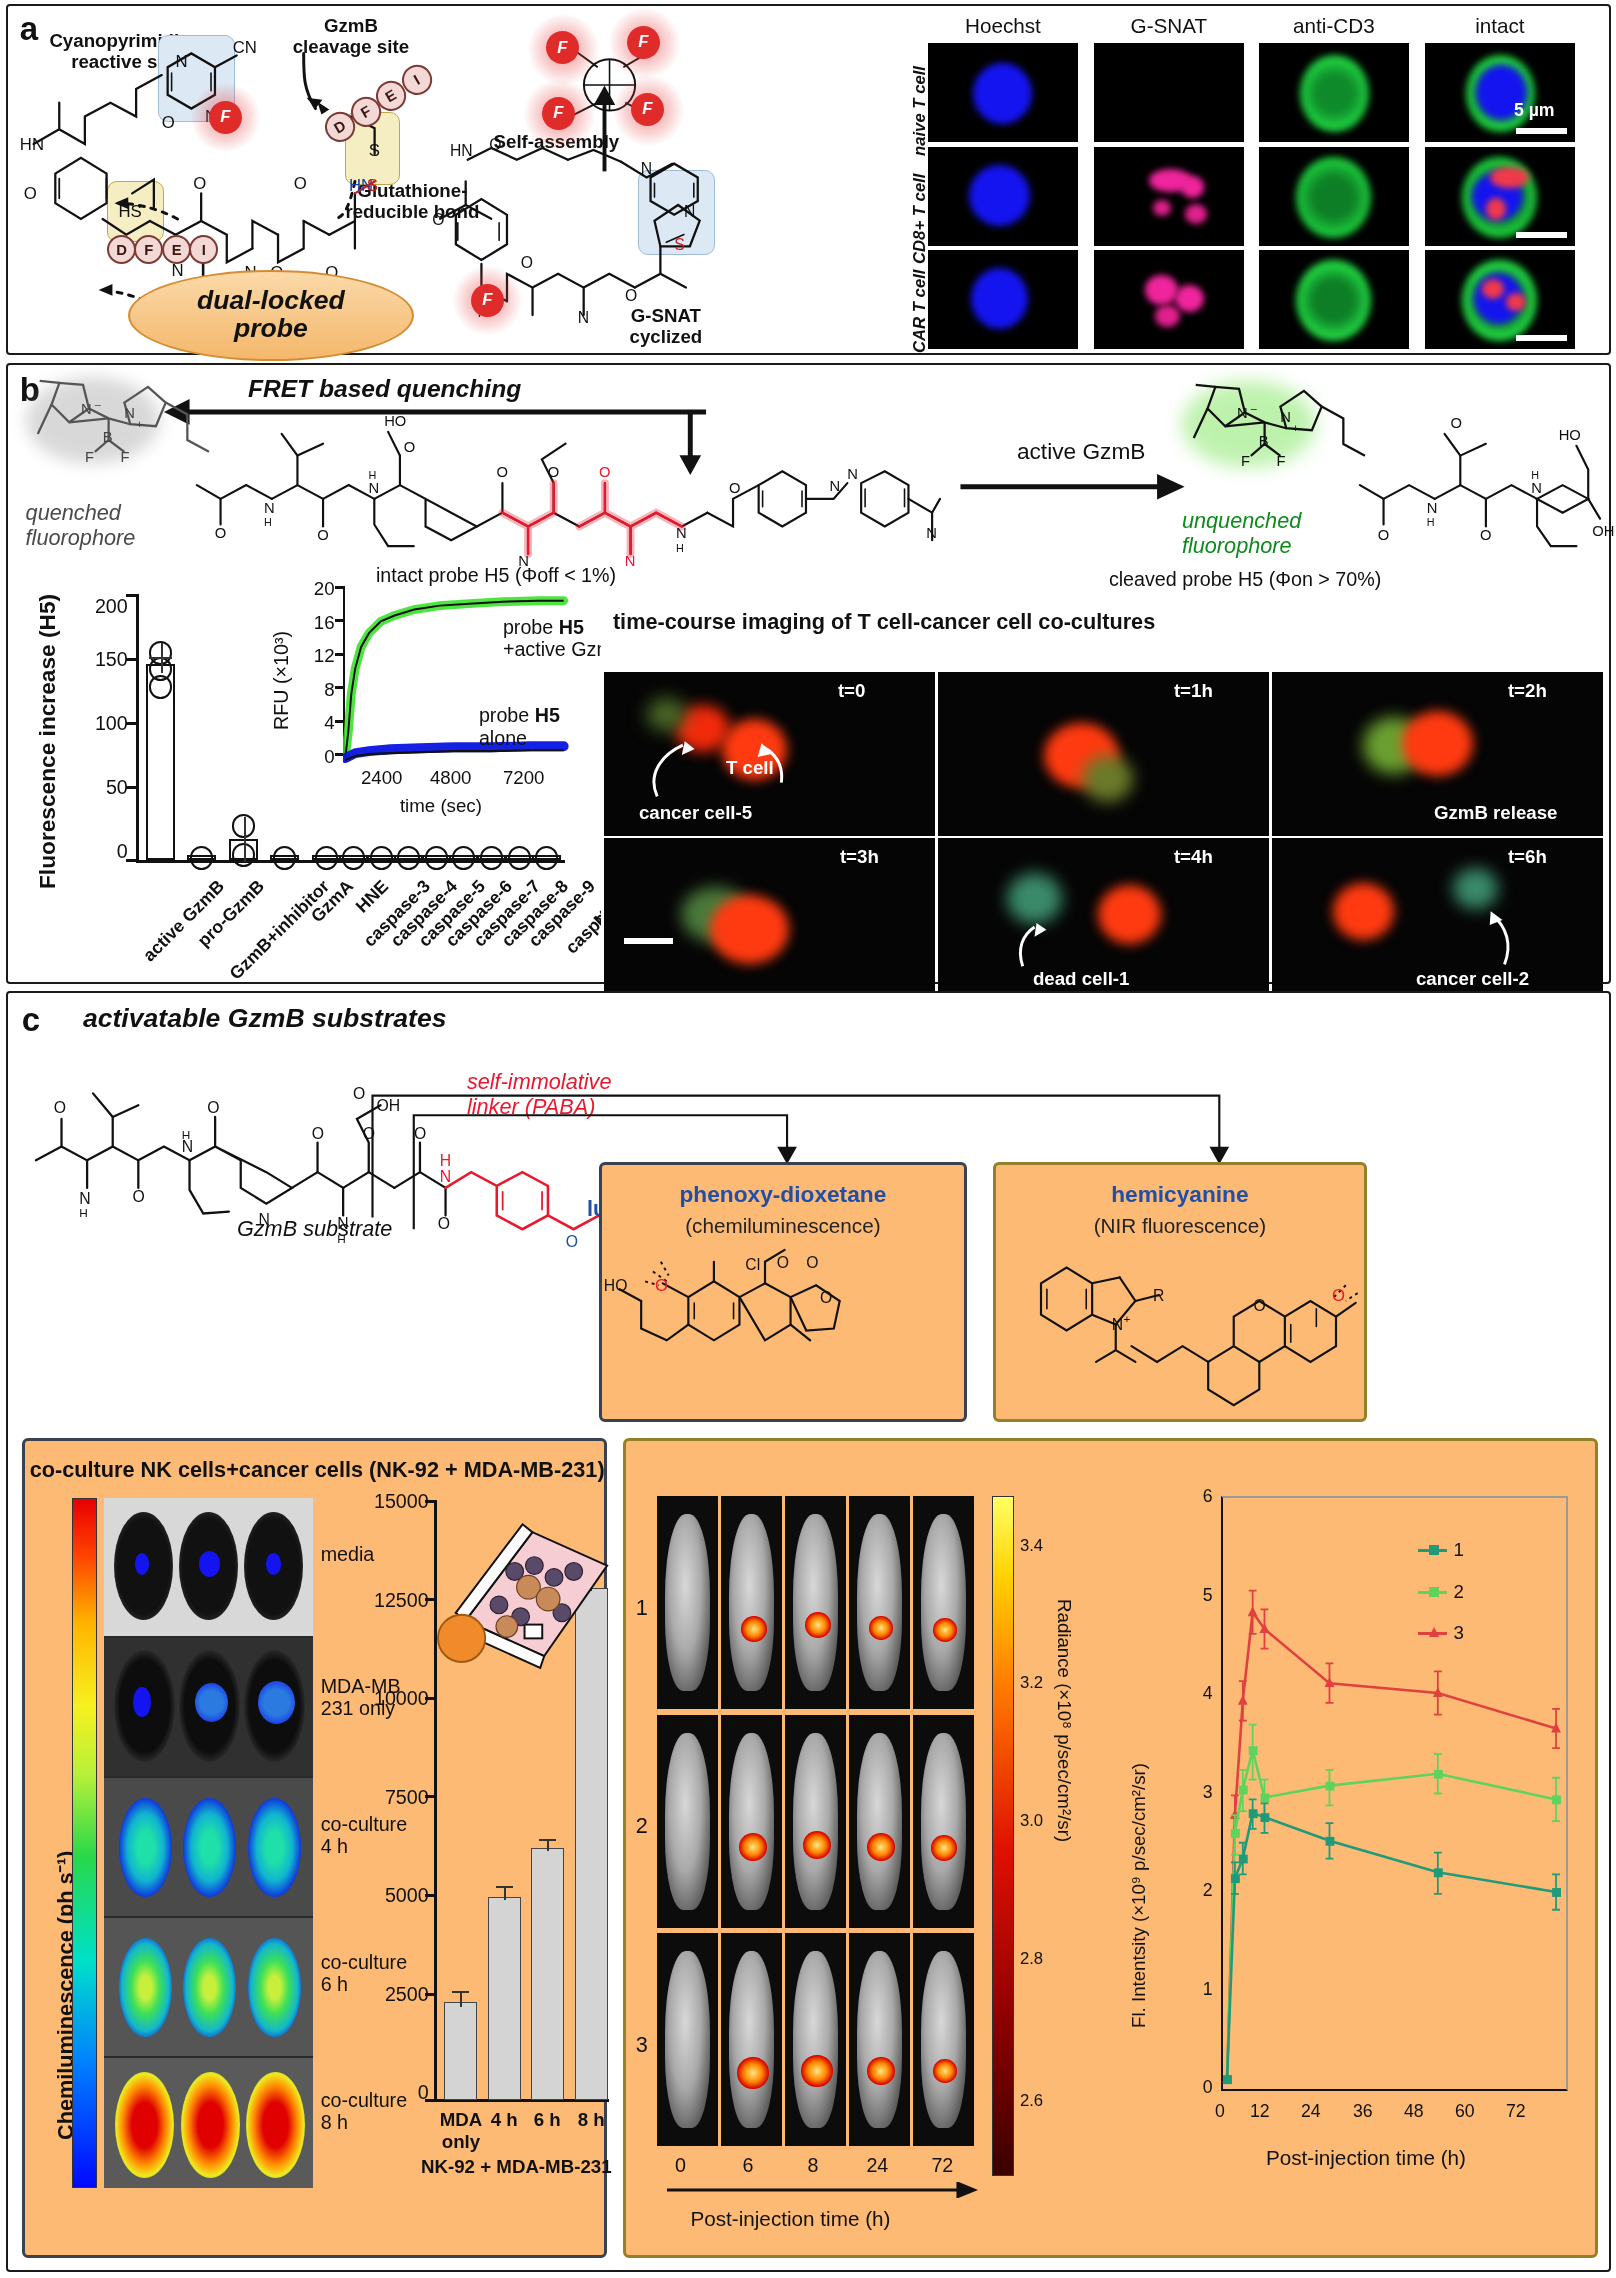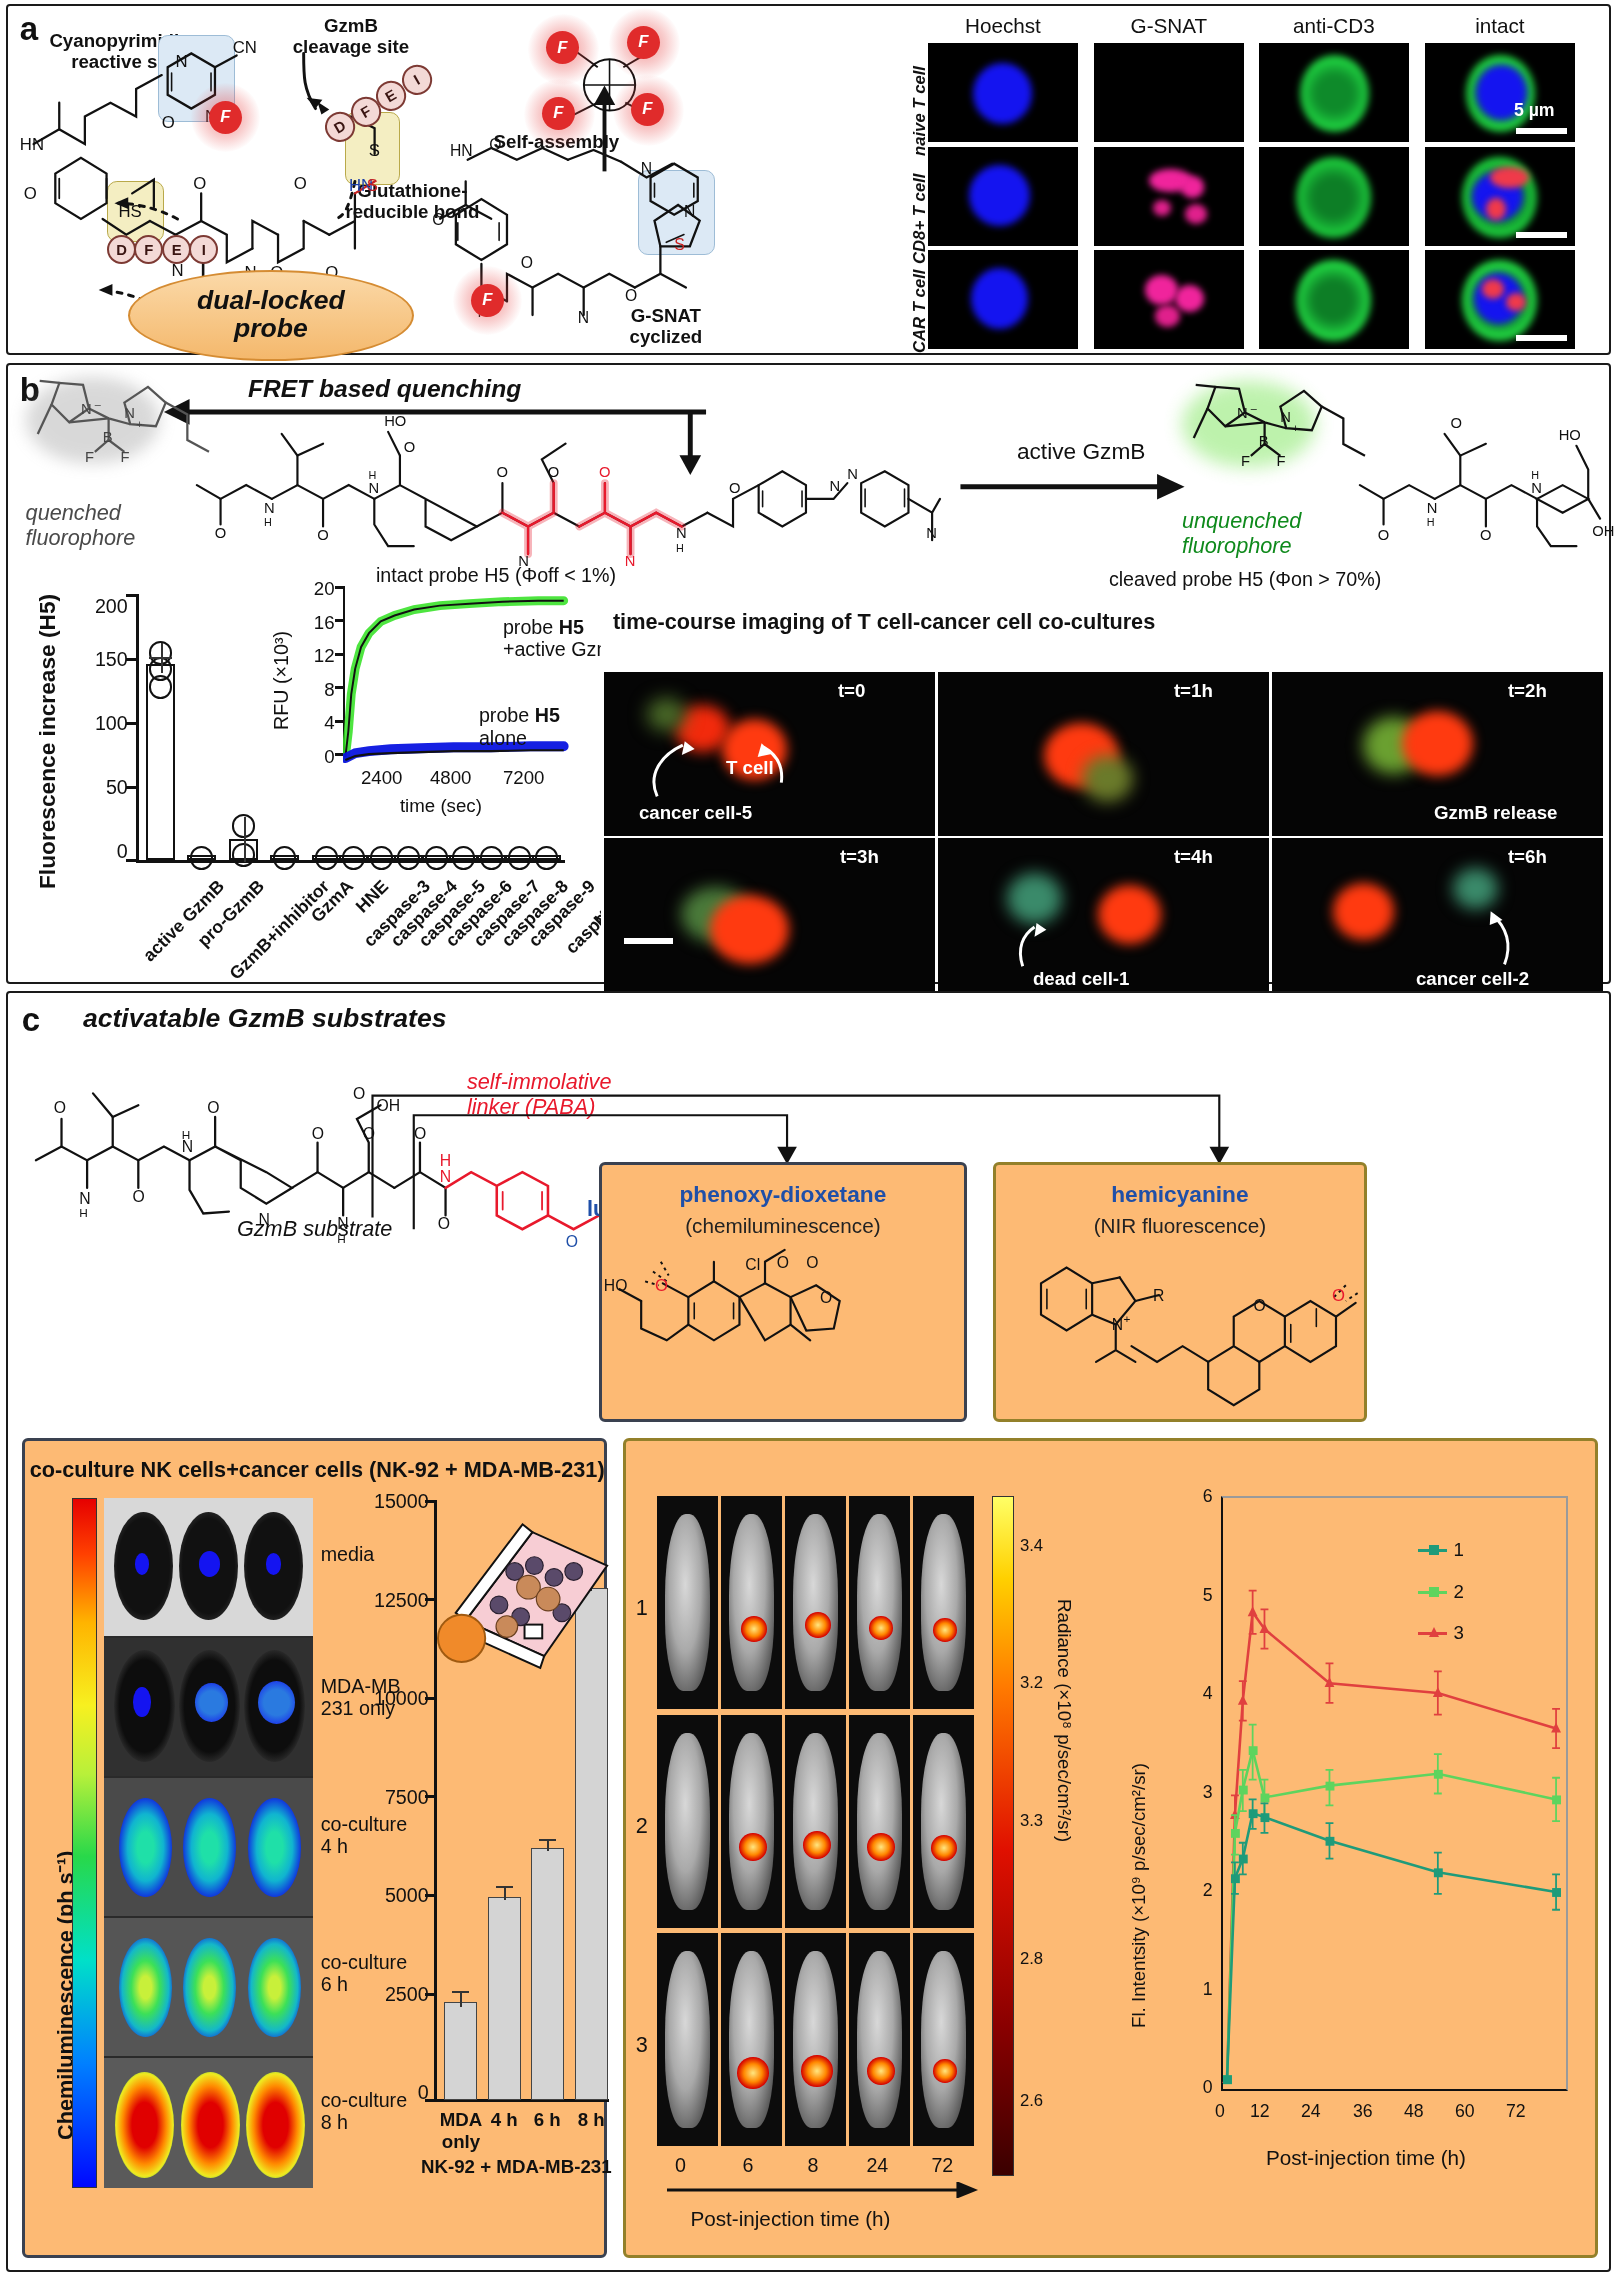--- a/index.html
+++ b/index.html
@@ -1044,21 +1044,21 @@
       <svg style="position:absolute; left:9.9px; top:686px; width:315px; height:15.8px;" viewBox="0 0 320 16" width="315" height="15.8">
         <path d="M0,8 L296,8" stroke="#111" stroke-width="3" fill="none"></path>
         <path d="M316,8 l-22,-9 l0,18 z" fill="#111"></path>
       </svg>
       <div style="position:absolute; left:33px; top:711px; font-size:20.7px;">Post-injection time (h)</div>
     </div>
 
     <div class="radbar" style="left:366px; top:55px; width:21.7px; height:680px;"></div>
     <div class="radlab" style="left:394px; top:95px;">3.4</div>
     <div class="radlab" style="left:394px; top:232px;">3.2</div>
-    <div class="radlab" style="left:394px; top:370px;">3.3</div>
+    <div class="radlab" style="left:394px; top:370px;">3.0</div>
     <div class="radlab" style="left:394px; top:508px;">2.8</div>
     <div class="radlab" style="left:394px; top:650px;">2.6</div>
     <div class="radtitle" style="left:449px; top:158px;">Radiance (×10⁸ p/sec/cm²/sr)</div>
 
     <div style="position:absolute; left:508px; top:55px; width:445px; height:749px;">
       <div class="lc-ylab" style="left:-5.9px; top:532px;">Fl. Intentsity (×10⁹ p/sec/cm²/sr)</div>
 
       <div class="lc-tick" style="left:23.6px;  top:-9.9px; width:55px; text-align:right;">6</div>
       <div class="lc-tick" style="left:23.6px;  top:89px;  width:55px; text-align:right;">5</div>
       <div class="lc-tick" style="left:23.6px;  top:187px; width:55px; text-align:right;">4</div>

